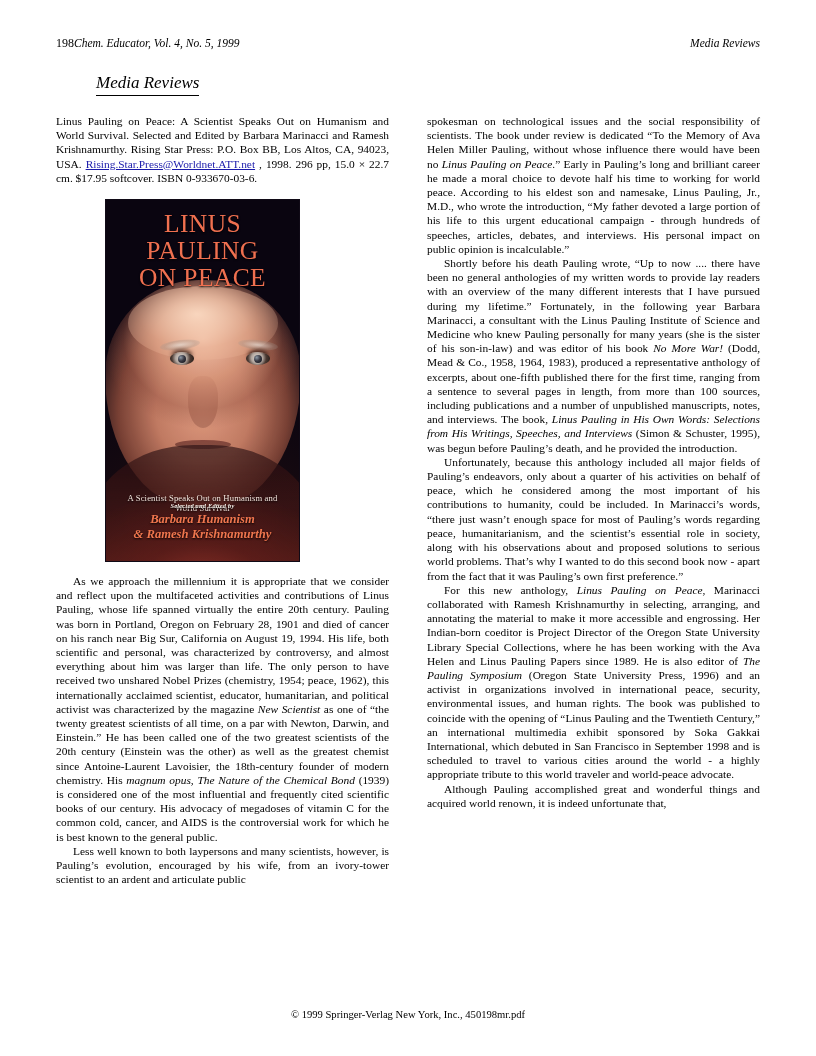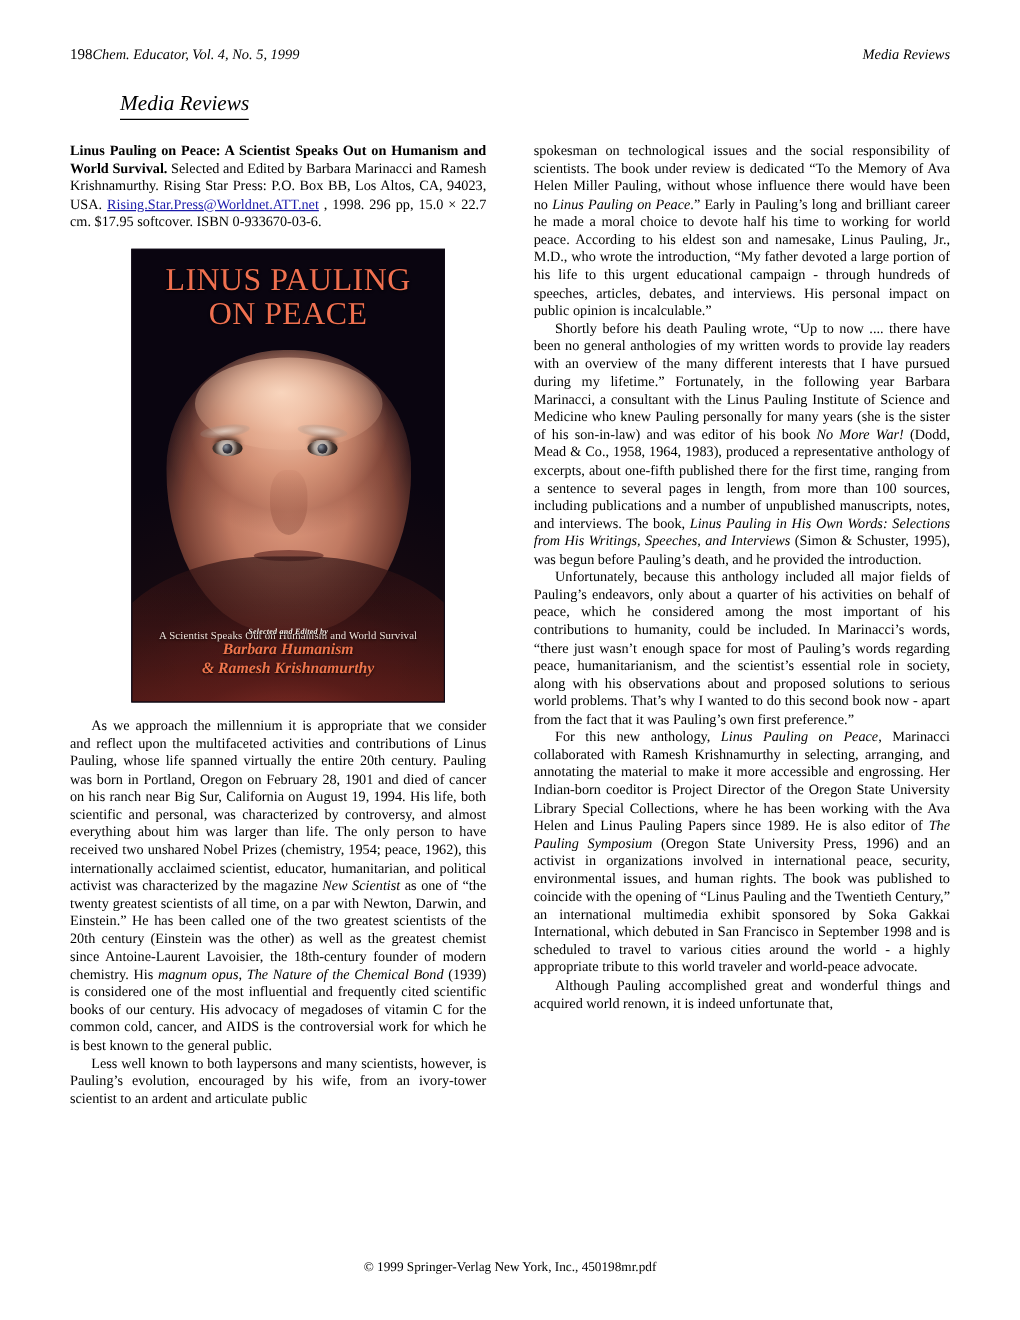--- a/index.html
+++ b/index.html
@@ -87,37 +87,37 @@
     hyphens: none;
   }
   p.body.noindent { text-indent: 0; }
   p.head {
     margin: 0;
     font-size: 11.4px;
     line-height: 14.2px;
     text-align: justify;
     text-indent: 0;
   }
-  .b  { font-weight: bold; }
+  .b  { font-weight: normal; }
   .i  { font-style: italic; }
   .link {
     color: #1a1aaa;
     text-decoration: underline;
   }
 
   
   .figure {
     margin: 14px 0 0 0;
     width: 237px;
     margin-left: 49px;
     position: relative;
   }
   .cover {
     position: relative;
-    width: 251px;
+    width: 195px;
     height: 363px;
     overflow: hidden;
     background: #0b0610;
     border: 1px solid #100a16;
     box-sizing: border-box;
   }
   
   .cover-bg {
     position: absolute;
     inset: 0;

